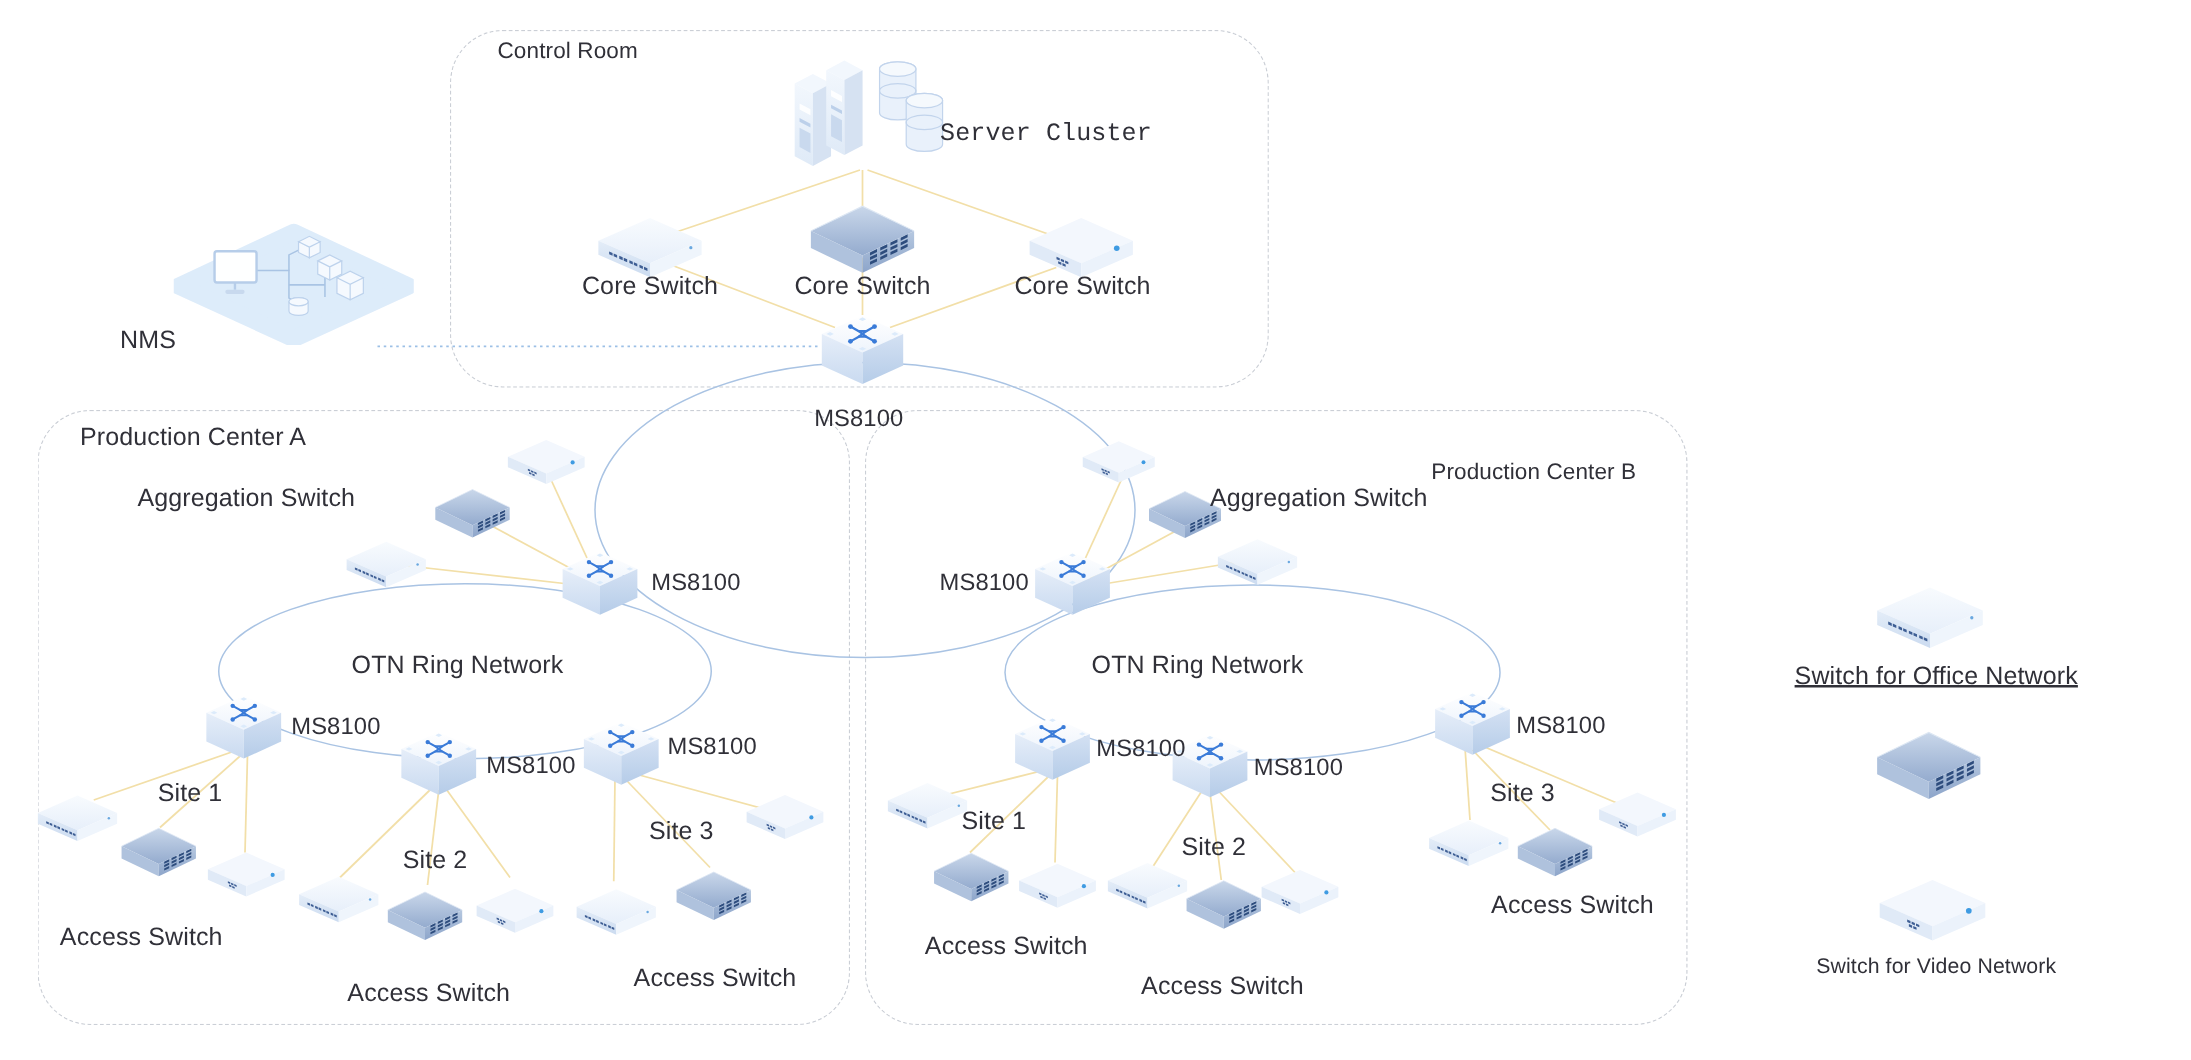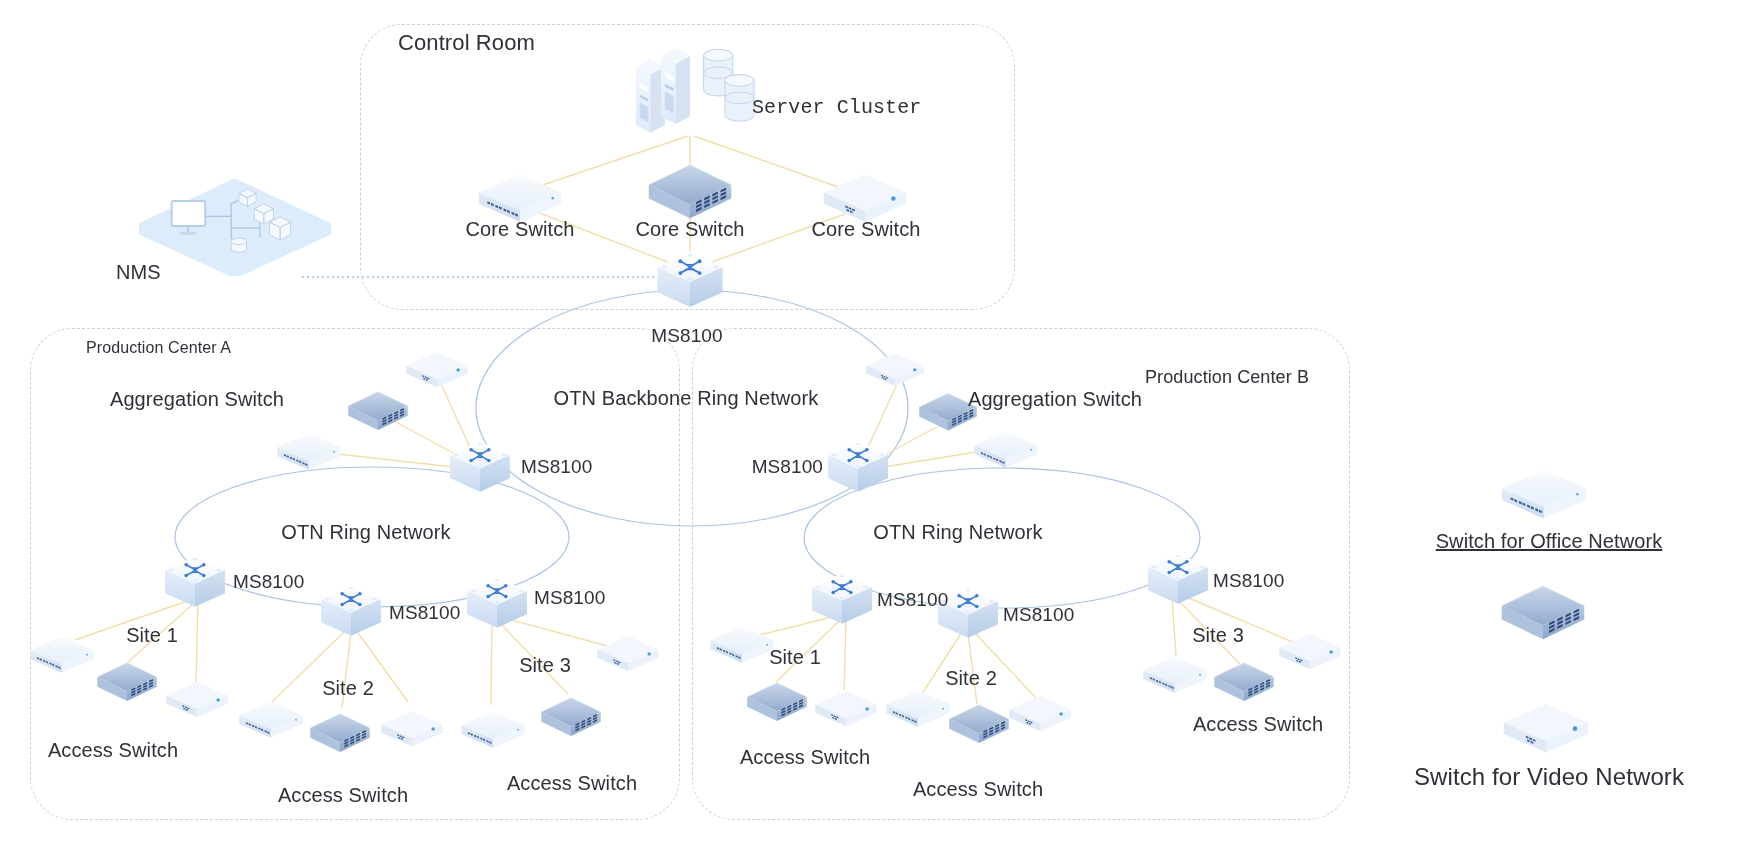--- a/index.html
+++ b/index.html
@@ -265,29 +265,28 @@
         <use href="#sym-production" x="948" y="700.3" width="62" height="43.4"></use>
         <use href="#sym-video" x="1008" y="692.16" width="64" height="39.68"></use>
         <use href="#sym-office" x="1142" y="652.54" width="66" height="40.92"></use>
         <use href="#sym-production" x="1213" y="658.3" width="62" height="43.4"></use>
         <use href="#sym-video" x="1278" y="630.16" width="64" height="39.68"></use>
         <use href="#sym-office" x="1500" y="464.72" width="88" height="54.56"></use>
         <use href="#sym-production" x="1500" y="579.9" width="86" height="60.199999999999996"></use>
         <use href="#sym-video" x="1502" y="698.72" width="88" height="54.56"></use>
       </g>
   </svg>
-<div class="lbl" style="left: 398px; top: 30px; font-size: 22px;">Control Room</div>
+<div class="lbl" style="left: 398px; top: 30px; font-size: 18px;">Control Room</div>
     <div class="lbl" style="left: 752px; top: 96px; font-size: 20px; font-family: Liberation Mono, monospace;">Server Cluster</div>
     <div class="lbl center" style="left: 520px; top: 218px; font-size: 20px;">Core Switch</div>
     <div class="lbl center" style="left: 690px; top: 218px; font-size: 20px;">Core Switch</div>
     <div class="lbl center" style="left: 866px; top: 218px; font-size: 20px;">Core Switch</div>
     <div class="lbl center" style="left: 687px; top: 325px; font-size: 19px;">MS8100</div>
-    <div class="lbl" style="left: 96px; top: 261px; font-size: 20px; margin-left: 20px;">NMS</div>
-    <div class="lbl center" style="left: 686px; top: 387px; font-size: 20px;">OTN Backbone Ring Network</div>
-    <div class="lbl" style="left: 86px; top: 339px; font-size: 16px;">Production Center A</div>
+    <div class="lbl" style="left: 96px; top: 261px; font-size: 20px;">NMS</div>
+    <div class="lbl" style="left: 64px; top: 339px; font-size: 20px;">Production Center A</div>
     <div class="lbl center" style="left: 197px; top: 388px; font-size: 20px;">Aggregation Switch</div>
     <div class="lbl" style="left: 521px; top: 456px; font-size: 19px;">MS8100</div>
     <div class="lbl center" style="left: 366px; top: 521px; font-size: 20px;">OTN Ring Network</div>
     <div class="lbl" style="left: 233px; top: 571px; font-size: 19px;">MS8100</div>
     <div class="lbl" style="left: 389px; top: 602px; font-size: 19px;">MS8100</div>
     <div class="lbl" style="left: 534px; top: 587px; font-size: 19px;">MS8100</div>
     <div class="lbl center" style="left: 152px; top: 624px; font-size: 20px;">Site 1</div>
     <div class="lbl center" style="left: 348px; top: 677px; font-size: 20px;">Site 2</div>
     <div class="lbl center" style="left: 545px; top: 654px; font-size: 20px;">Site 3</div>
     <div class="lbl center" style="left: 113px; top: 739px; font-size: 20px;">Access Switch</div>
@@ -300,14 +299,14 @@
     <div class="lbl" style="left: 877px; top: 589px; font-size: 19px;">MS8100</div>
     <div class="lbl" style="left: 1003px; top: 604px; font-size: 19px;">MS8100</div>
     <div class="lbl" style="left: 1213px; top: 570px; font-size: 19px;">MS8100</div>
     <div class="lbl center" style="left: 795px; top: 646px; font-size: 20px;">Site 1</div>
     <div class="lbl center" style="left: 971px; top: 667px; font-size: 20px;">Site 2</div>
     <div class="lbl center" style="left: 1218px; top: 624px; font-size: 20px;">Site 3</div>
     <div class="lbl center" style="left: 805px; top: 746px; font-size: 20px;">Access Switch</div>
     <div class="lbl center" style="left: 978px; top: 778px; font-size: 20px;">Access Switch</div>
     <div class="lbl center" style="left: 1258px; top: 713px; font-size: 20px;">Access Switch</div>
     <div class="lbl center" style="left: 1549px; top: 530px; font-size: 20px; text-decoration: underline;">Switch for Office Network</div>
-    <div class="lbl center" style="left: 1549px; top: 763px; font-size: 24px;">Switch for Video Network</div>
+    <div class="lbl center" style="left: 1549px; top: 763px; font-size: 17px;">Switch for Video Network</div>
   </div>
 
 </body></html>

